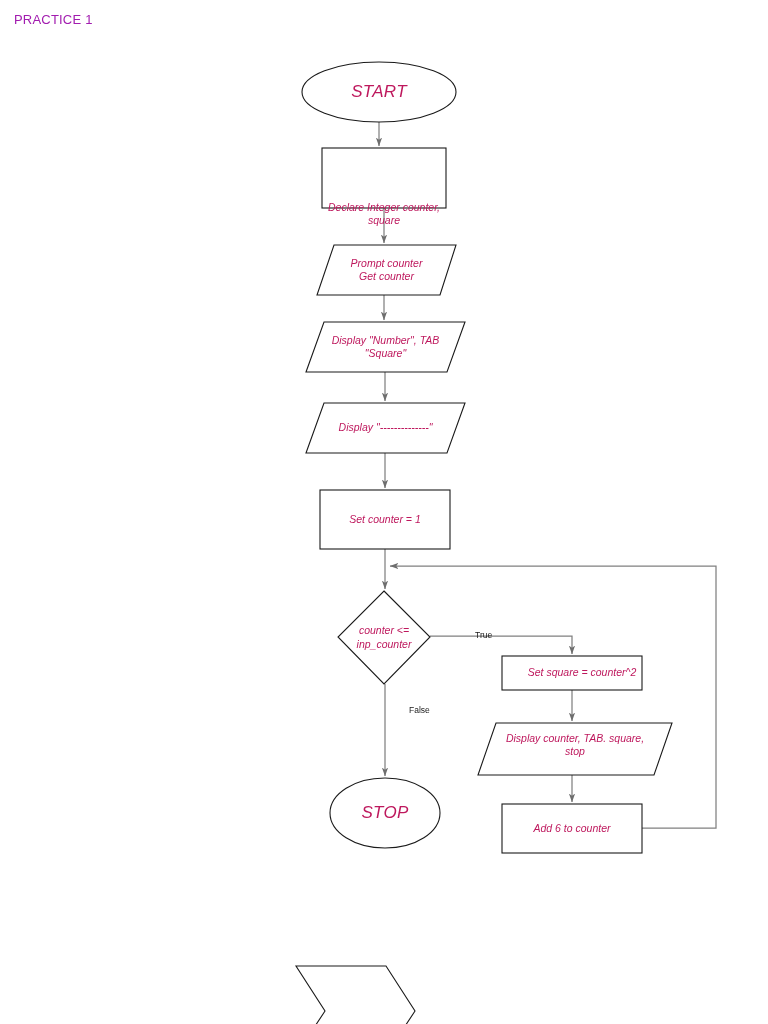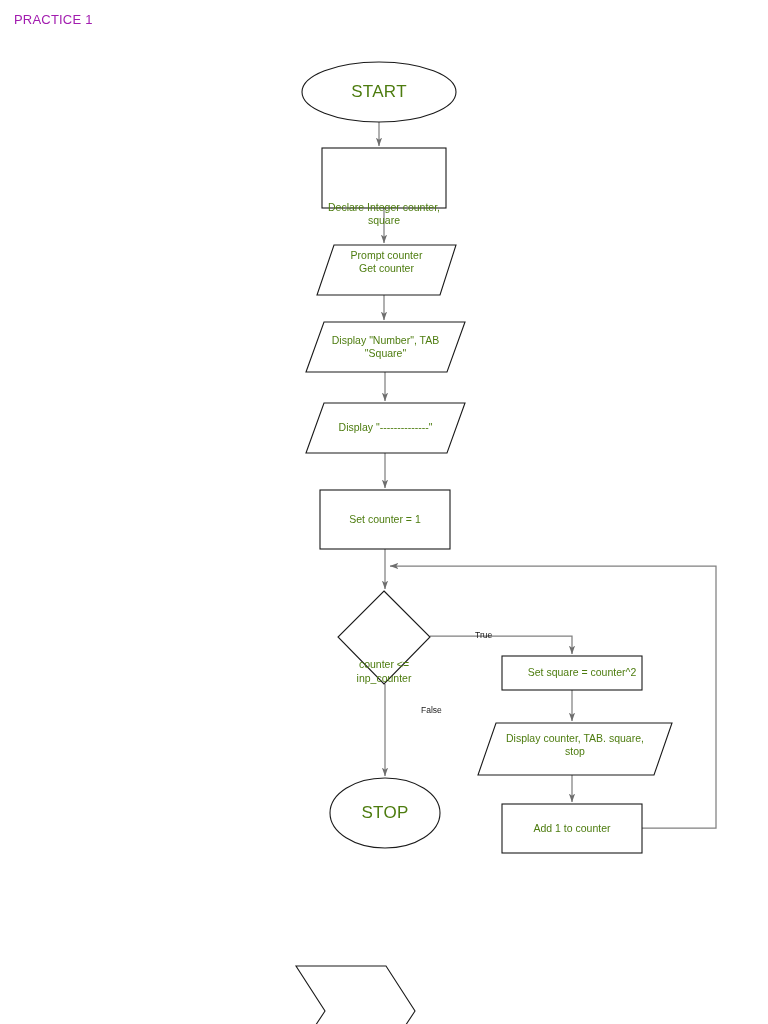--- a/index.html
+++ b/index.html
@@ -29,24 +29,25 @@
     letter-spacing: 0.2px;
     white-space: pre;
   }
   .node-label {
     position: absolute;
     display: flex;
     align-items: center;
     justify-content: center;
     text-align: center;
     font-size: 10.5px;
-    color: #4d7c0f;
+    color: #be185d;
     line-height: 1.28;
     pointer-events: none;
     white-space: pre-line;
+    font-style: italic;
   }
   .node-label.big {
     font-size: 17px;
     letter-spacing: 0.3px;
   }
   .edge-label {
     position: absolute;
     font-size: 8.5px;
     color: #1a1a1a;
     white-space: pre;
@@ -101,37 +102,37 @@
   <ellipse cx="385" cy="813" rx="55" ry="35" fill="#ffffff" stroke="#1a1a1a" stroke-width="1.1"></ellipse>
 
   <polygon points="296,966 386,966 415,1011 386,1055 296,1055 325,1011" fill="#ffffff" stroke="#1a1a1a" stroke-width="1.1"></polygon>
 </svg>
 
 <div class="node-label big" style="left:302px; top:62px; width:154px; height:60px;">START</div>
 
 <div class="node-label" style="left:322px; top:148px; width:124px; height:60px;margin-top:36px;">Declare Integer counter,
 square</div>
 
-<div class="node-label" style="left:317px; top:237px; width:139px; height:50px;">Prompt counter
+<div class="node-label" style="left:317px; top:245px; width:139px; height:50px;">Prompt counter
 Get counter</div>
 
 <div class="node-label" style="left:306px; top:322px; width:159px; height:50px;">Display "Number", TAB
 "Square"</div>
 
 <div class="node-label" style="left:306px; top:403px; width:159px; height:50px;">Display "--------------"</div>
 
 <div class="node-label" style="left:320px; top:490px; width:130px; height:59px;">Set counter = 1</div>
 
-<div class="node-label" style="left:336px; top:625px; width:96px; height:93px;">counter &lt;=
+<div class="node-label" style="left:336px; top:591px; width:96px; height:93px;">counter &lt;=
 inp_counter</div>
 
 <div class="node-label" style="left:502px; top:656px; width:160px; height:34px;">Set square = counter^2</div>
 
 <div class="node-label" style="left:478px; top:723px; width:194px; height:44px;">Display counter, TAB. square,
 stop</div>
 
-<div class="node-label" style="left:502px; top:804px; width:140px; height:49px;">Add 1 to counter</div>
+<div class="node-label" style="left:502px; top:804px; width:140px; height:49px;">Add 6 to counter</div>
 
 <div class="node-label big" style="left:330px; top:778px; width:110px; height:70px;">STOP</div>
 
 <div class="edge-label" style="left:475px; top:630px;">True</div>
 
-<div class="edge-label" style="left:377px; top:705px;padding-left:44px;">False</div>
+<div class="edge-label" style="left:365px; top:705px;padding-left:44px;">False</div>
 
 </body></html>

